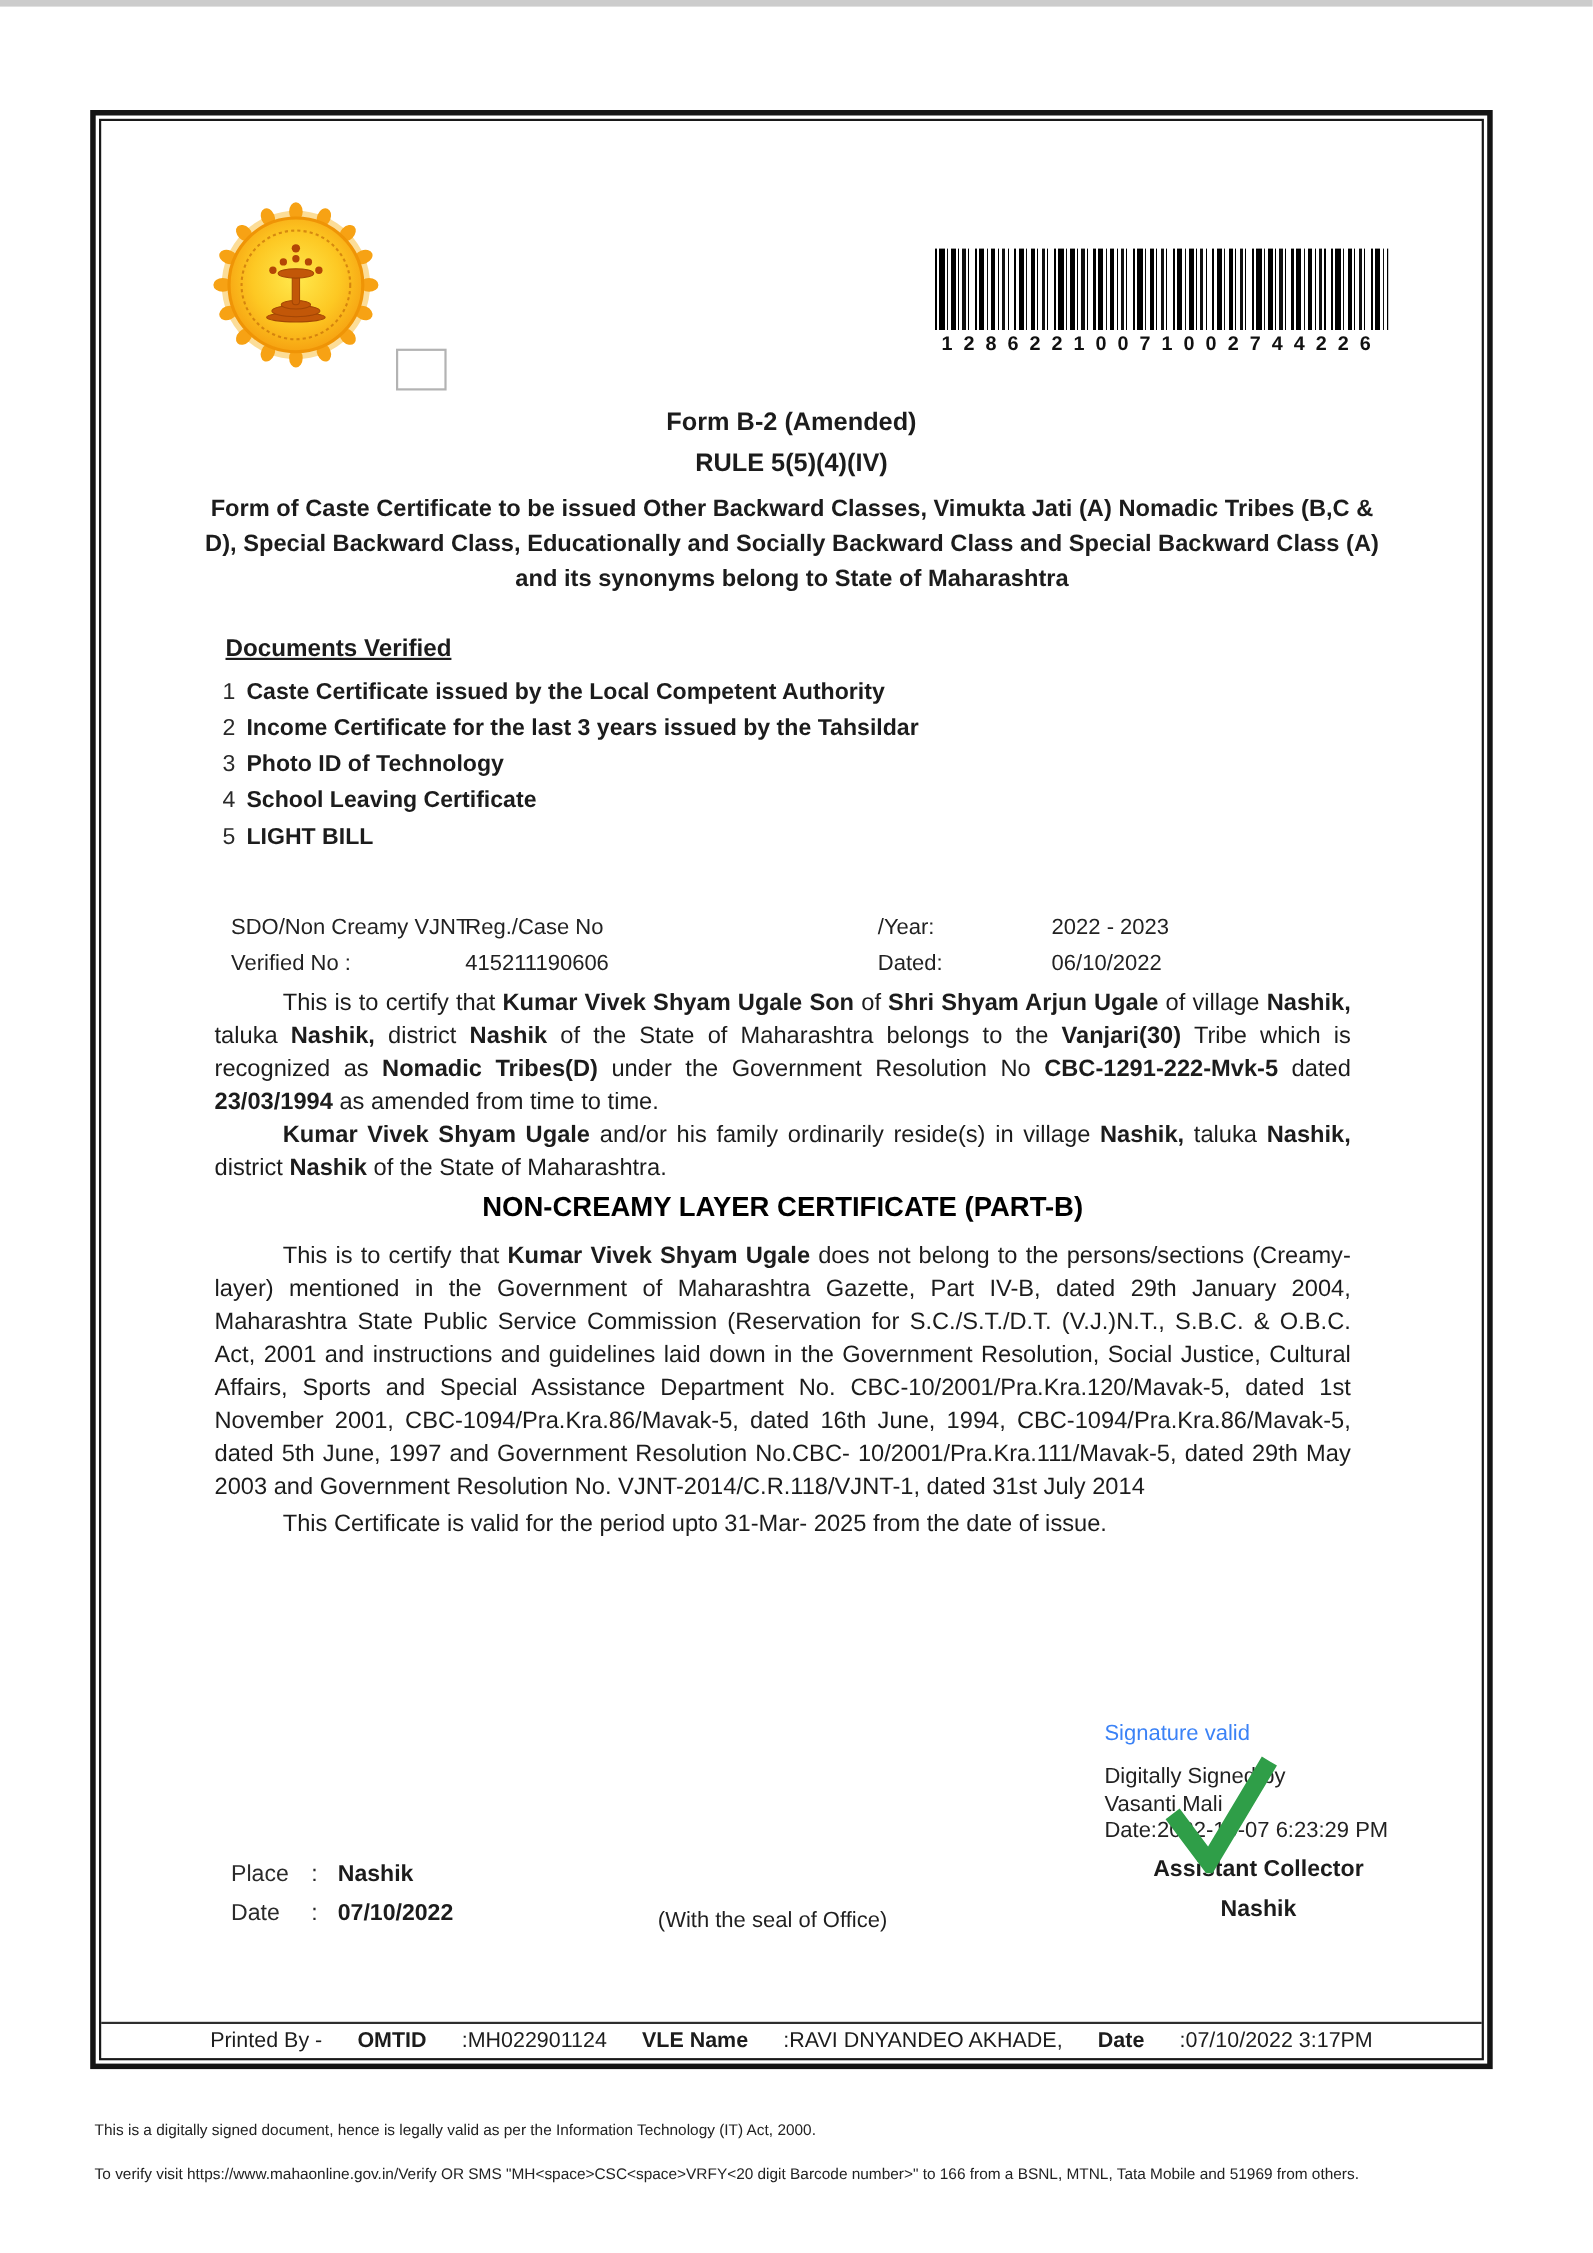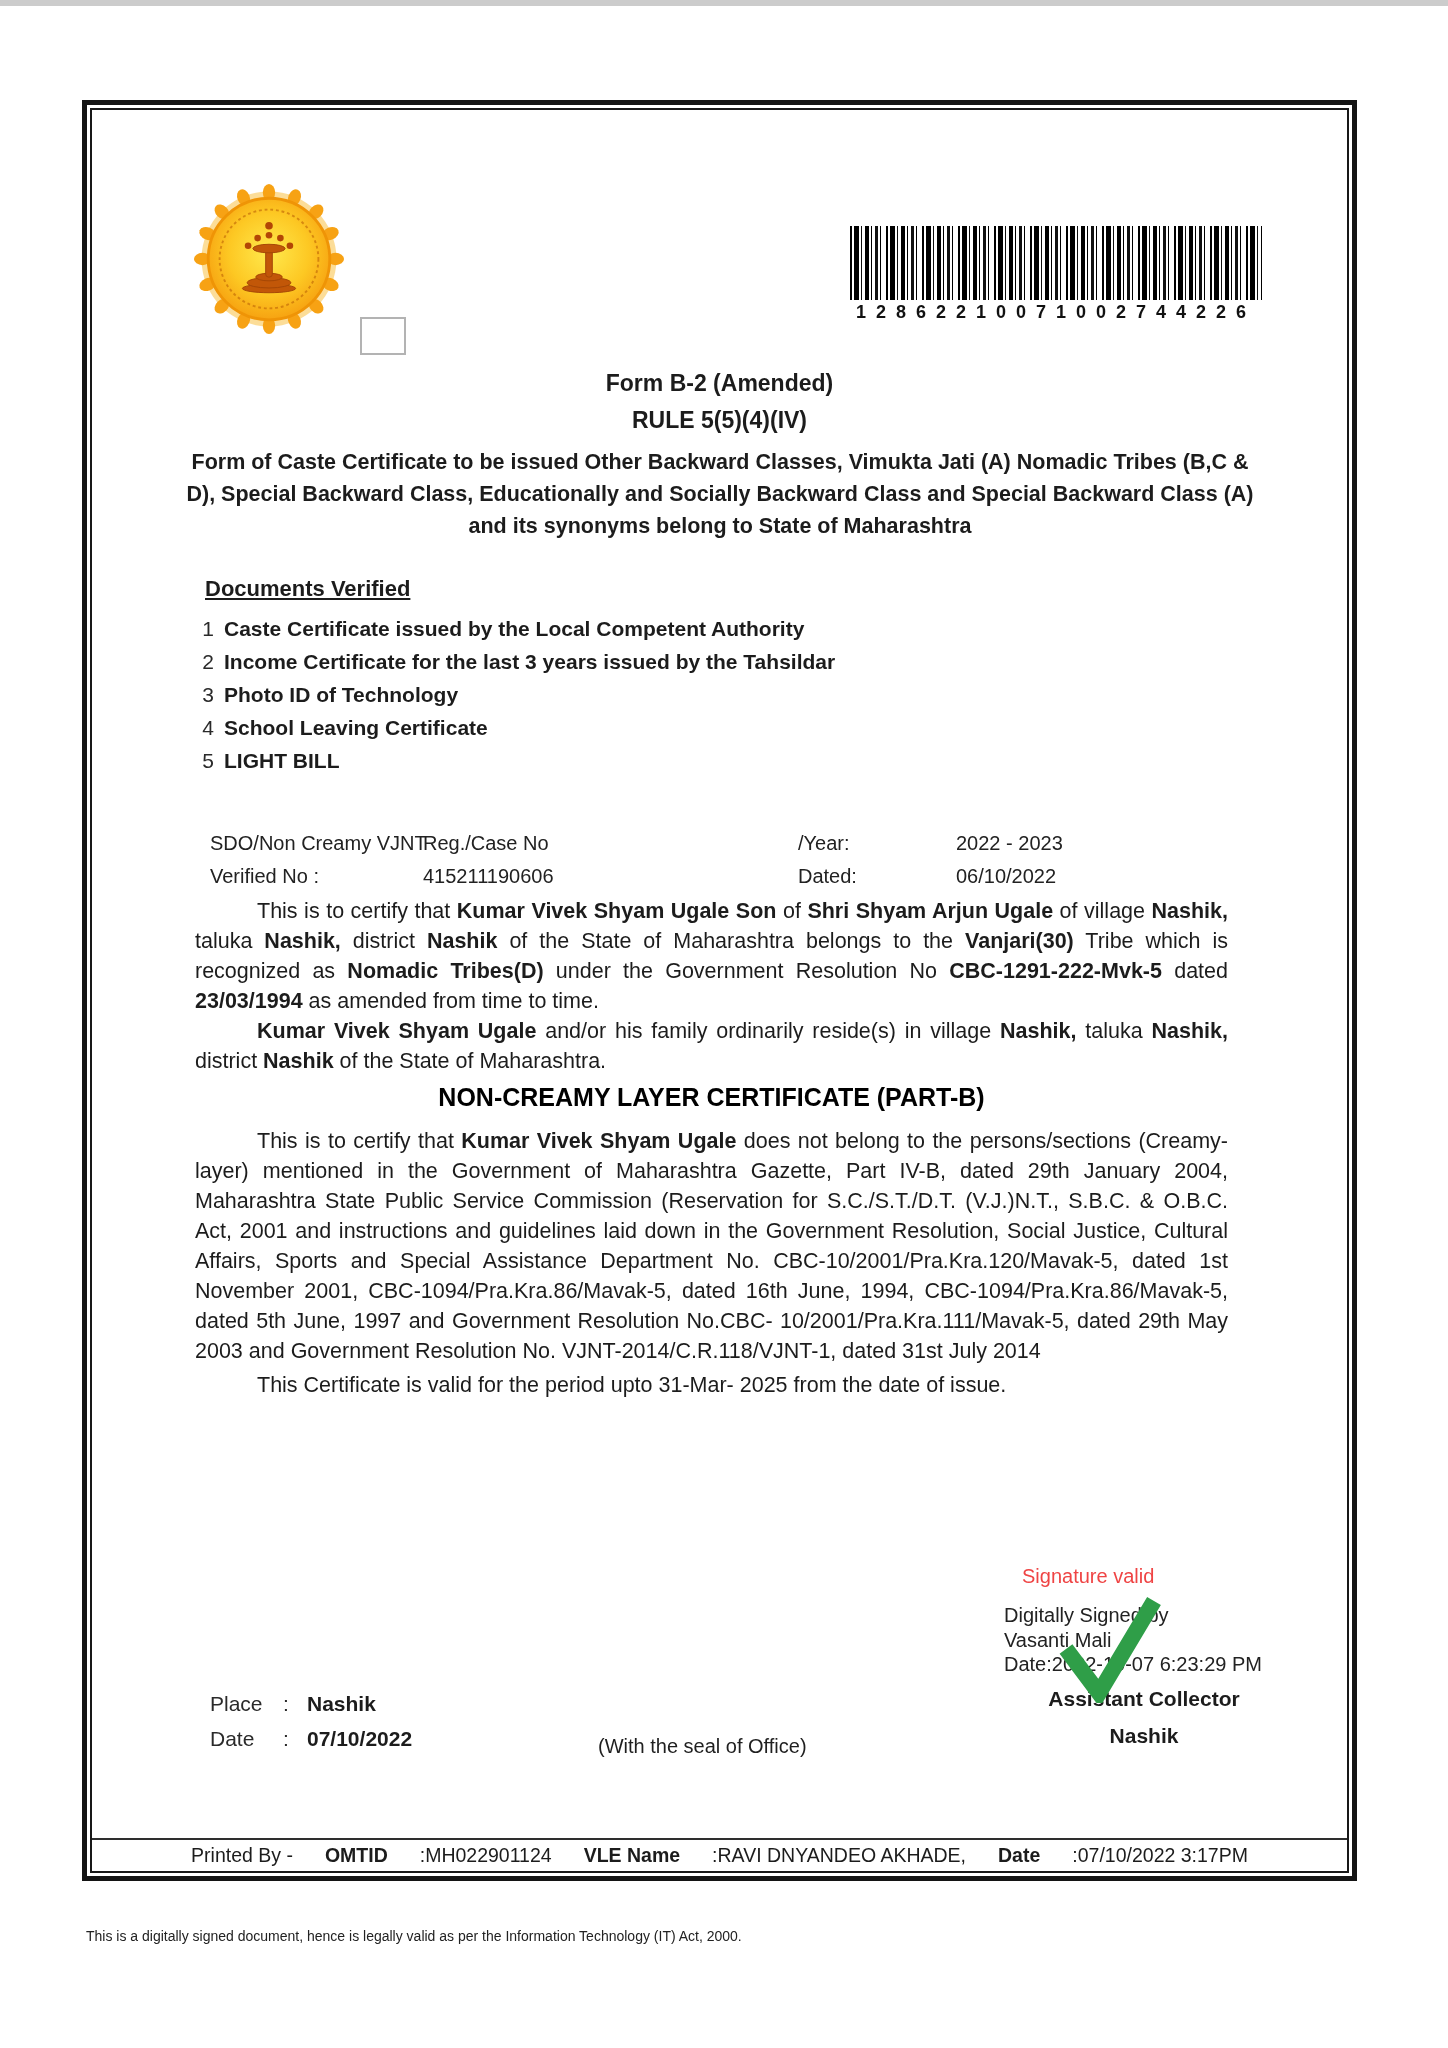--- a/index.html
+++ b/index.html
@@ -64,21 +64,21 @@
   .text-col h2{
     margin:0 0 10px 0;font-size:25px;line-height:30px;text-align:center;font-weight:bold;color:#000;
   }
   .text-col h2.part-b{margin-top:6px;margin-bottom:14px;}
   .text-col p{margin:0;text-indent:62px;}
   .b{font-weight:bold;}
   .validity{margin-top:4px !important;}
 
   
   .sig-block{position:absolute;left:912px;top:1455px;width:310px;font-size:20px;}
-  .sig-status{color:#ef4444;margin-bottom:15px;margin-left:18px;}
+  .sig-status{color:#3b82f6;margin-bottom:15px;}
   .sig-lines{position:relative;line-height:24.5px;color:#222;}
   .sig-check{position:absolute;left:50px;top:-12px;z-index:3;}
   .sig-designation{margin-top:10px;width:280px;text-align:center;font-weight:bold;font-size:21px;}
   .sig-location{margin-top:13px;width:280px;text-align:center;font-weight:bold;font-size:21px;}
 
   
   .pd-row{position:absolute;left:118px;font-size:21px;}
   .pd-row .lab{display:inline-block;width:73px;color:#2a2a2a;}
   .pd-row .col{display:inline-block;width:24px;color:#2a2a2a;}
   .pd-row .val{font-weight:bold;}
@@ -231,13 +231,14 @@
         <span> :RAVI DNYANDEO AKHADE, </span>
         <span class="b">Date</span>
         <span>:07/10/2022 3:17PM</span>
       </div>
 
   </div>
 </div>
 
 <div class="disclaimer">
   <div>This is a digitally signed document, hence is legally valid as per the Information Technology (IT) Act, 2000.</div>
+  <div>To verify visit https://www.mahaonline.gov.in/Verify OR SMS "MH&lt;space&gt;CSC&lt;space&gt;VRFY&lt;20 digit Barcode number&gt;" to 166 from a BSNL, MTNL, Tata Mobile and 51969 from others.</div>
 </div>
 
 </body></html>

